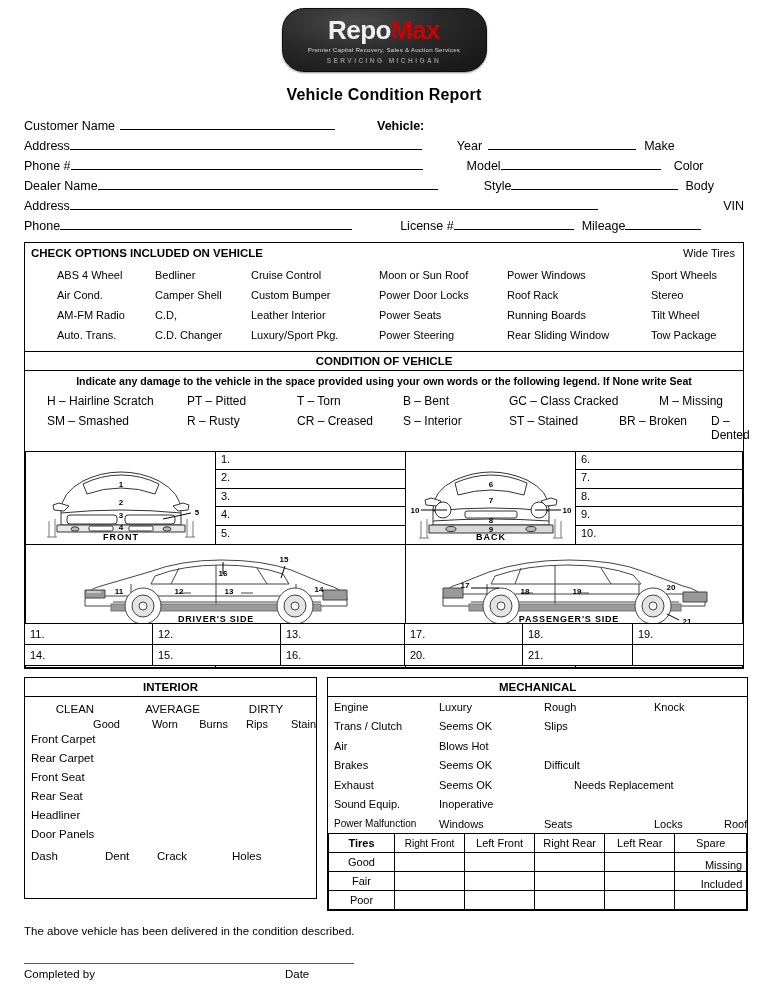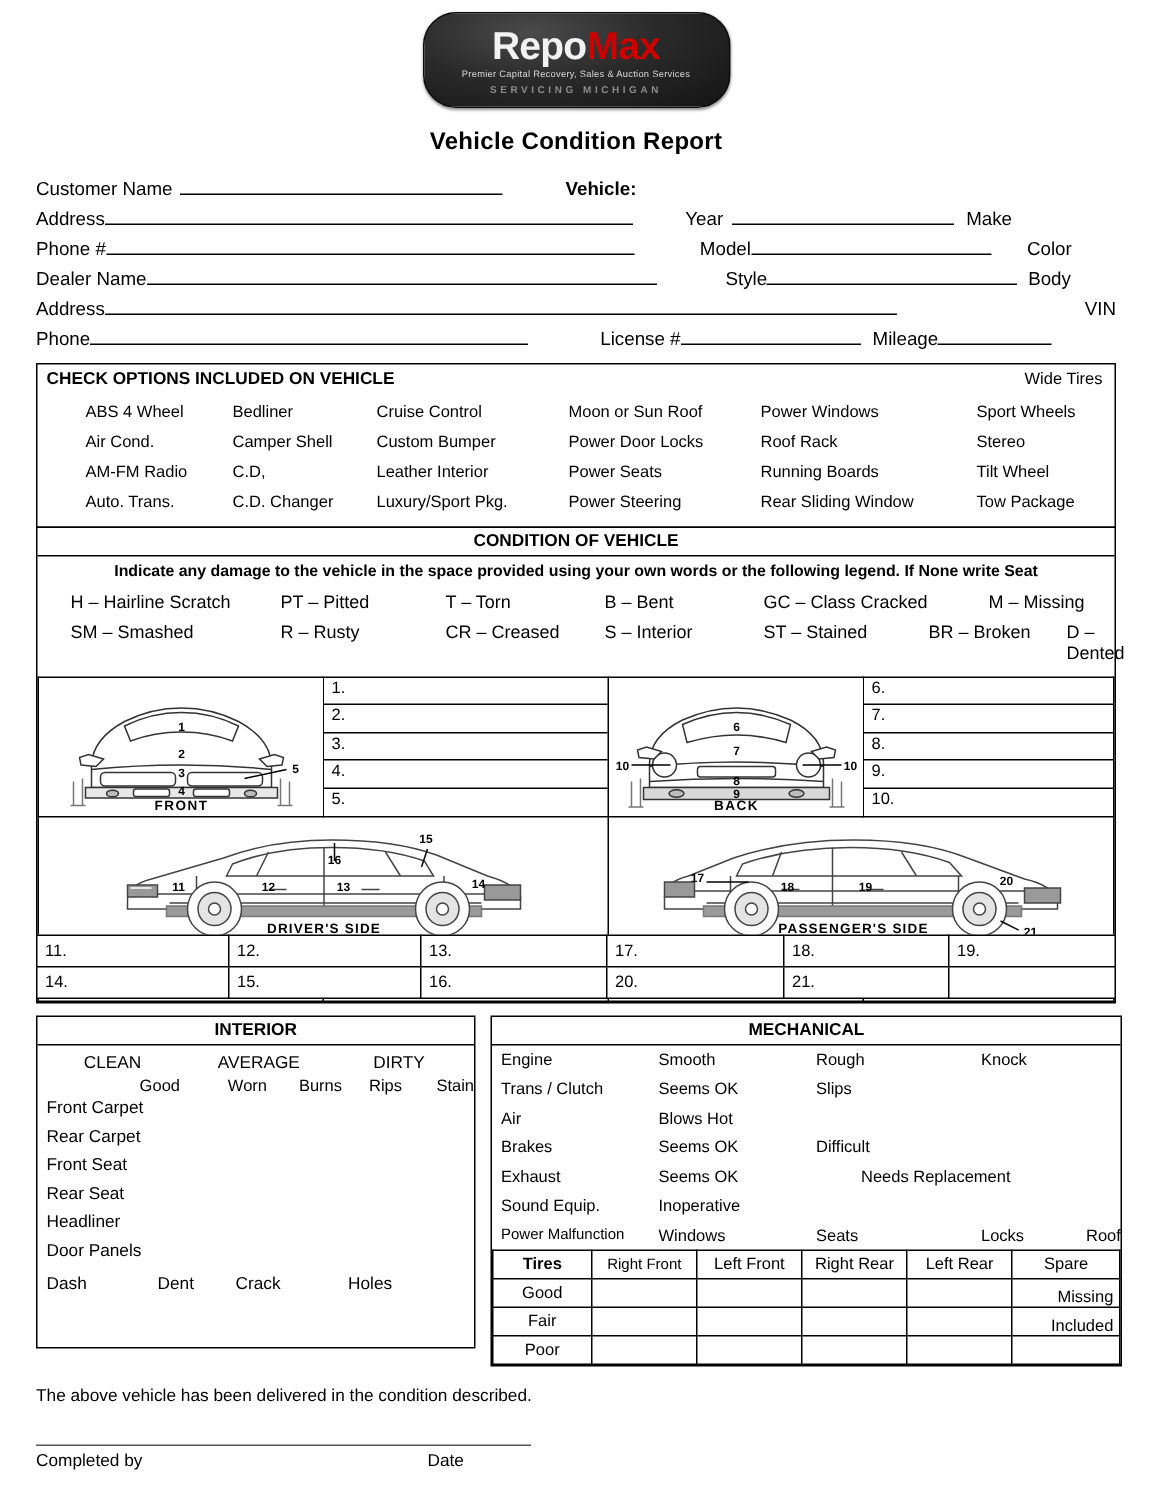--- a/index.html
+++ b/index.html
@@ -140,21 +140,21 @@
       <span class="rule" style="width:148px;margin-left:6px;"></span>
       <span class="lbl" style="margin-left:8px;">Make</span>
     </div>
 
     <div class="irow">
       <span class="lbl">Phone #</span>
       <span class="rule" style="width:352px;"></span>
       <span style="width:44px;"></span>
       <span class="lbl">Model</span>
       <span class="rule" style="width:160px;"></span>
-      <span class="lbl" style="margin-left:24px;">Color</span>
+      <span class="lbl" style="margin-left:13px;">Color</span>
     </div>
 
     <div class="irow">
       <span class="lbl">Dealer Name</span>
       <span class="rule" style="width:340px;"></span>
       <span style="width:46px;"></span>
       <span class="lbl">Style</span>
       <span class="rule" style="width:167px;"></span>
       <span class="lbl" style="margin-left:7px;">Body</span>
     </div>
@@ -456,21 +456,21 @@
           <span>Holes</span>
         </div>
       </div>
     </div>
 
     <div class="box mech">
       <div class="sect-head">MECHANICAL</div>
       <div class="mech-body">
         <div class="mech-row">
           <span>Engine</span>
-          <span>Smooth</span>
+          <span>Luxury</span>
           <span>Rough</span>
           <span>Knock</span>
           <span></span>
         </div>
         <div class="mech-row">
           <span>Trans / Clutch</span>
           <span>Seems OK</span>
           <span>Slips</span>
           <span></span>
             <span></span>

